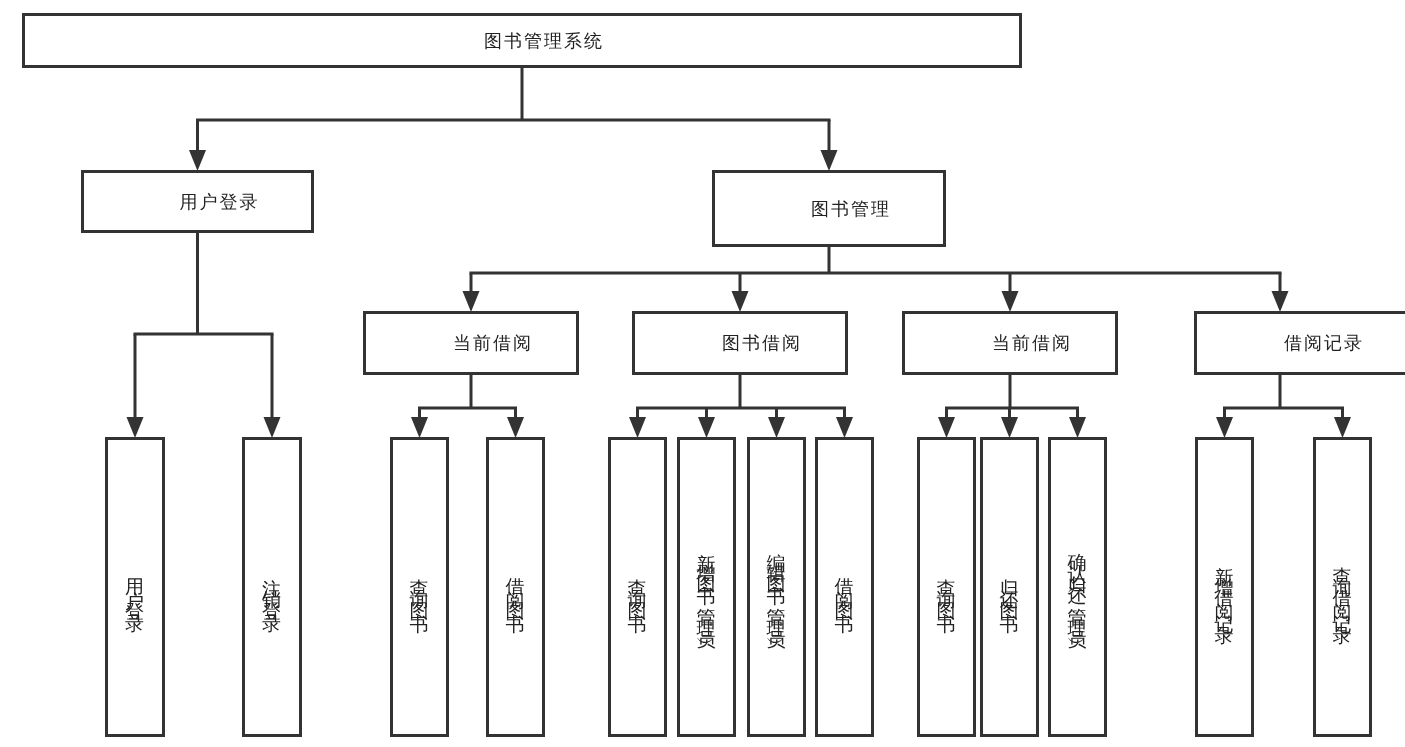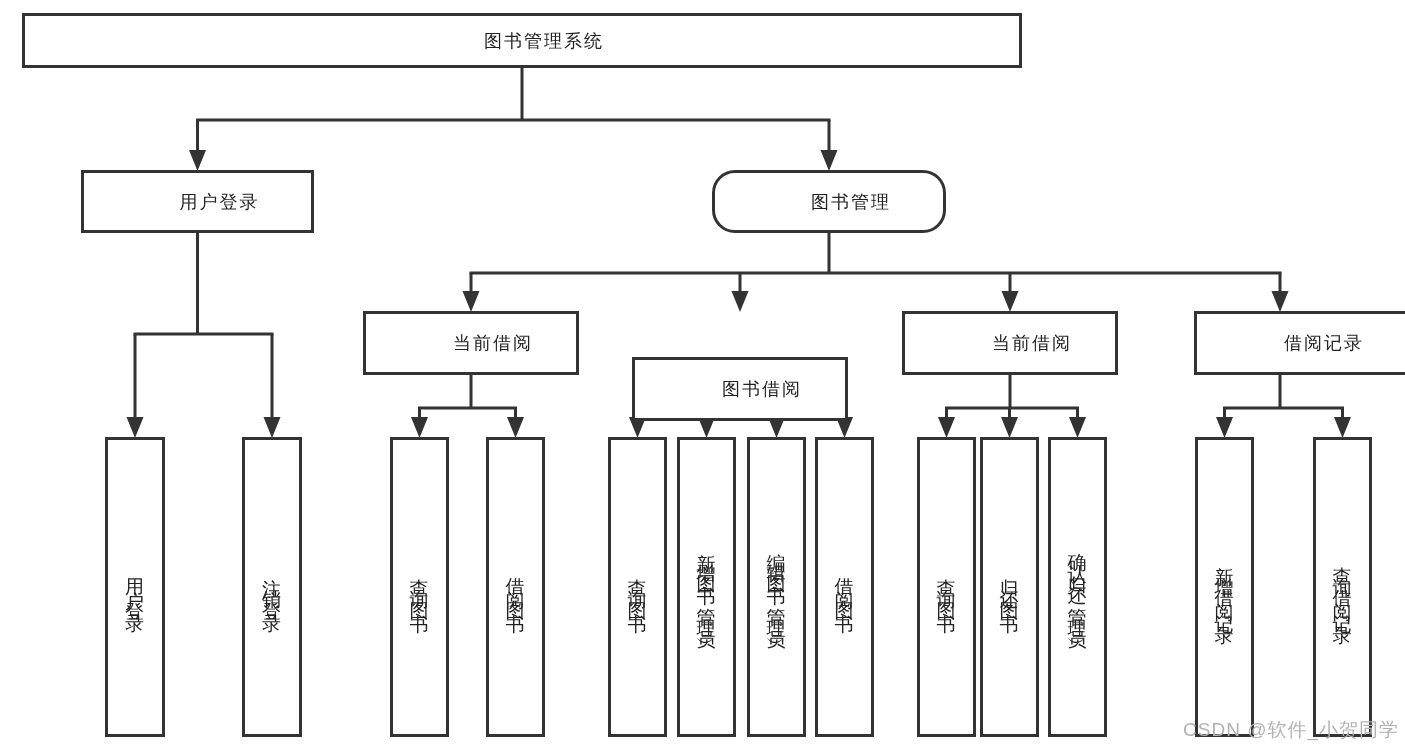--- a/index.html
+++ b/index.html
@@ -115,33 +115,32 @@
       <line x1="1280" y1="375" x2="1280" y2="408" stroke="#333333" stroke-width="3"></line>
       <line x1="1223" y1="408" x2="1344" y2="408" stroke="#333333" stroke-width="3"></line>
       <line x1="1224.5" y1="408" x2="1224.5" y2="424" stroke="#333333" stroke-width="3"></line>
       <polygon points="1216,417 1233,417 1224.5,438" fill="#333333"></polygon>
       <line x1="1342.5" y1="408" x2="1342.5" y2="424" stroke="#333333" stroke-width="3"></line>
       <polygon points="1334,417 1351,417 1342.5,438" fill="#333333"></polygon>
     </svg>
   <div id="nodes">
       <div class="node horizontal" style="left: 22px; top: 13px; width: 1000px; height: 55px;">图书管理系统</div>
       <div class="node horizontal" style="left: 81px; top: 170px; width: 233px; height: 63px;">用户登录</div>
-      <div class="node horizontal" style="left: 712px; top: 170px; width: 234px; height: 63px; border-radius: 23px;">图书管理</div>
+      <div class="node horizontal" style="left: 712px; top: 170px; width: 234px; height: 77px;">图书管理</div>
       <div class="node horizontal" style="left: 363px; top: 311px; width: 216px; height: 64px;">当前借阅</div>
-      <div class="node horizontal" style="left: 632px; top: 311px; width: 216px; height: 64px; margin-top: 46px;">图书借阅</div>
+      <div class="node horizontal" style="left: 632px; top: 311px; width: 216px; height: 64px;">图书借阅</div>
       <div class="node horizontal" style="left: 902px; top: 311px; width: 216px; height: 64px;">当前借阅</div>
       <div class="node horizontal" style="left: 1172px; top: 311px; width: 216px; height: 64px; margin-left: 22px;">借阅记录</div>
       <div class="node vertical" style="left: 105px; top: 437px; width: 60px; height: 300px;">用户登录</div>
       <div class="node vertical" style="left: 242px; top: 437px; width: 60px; height: 300px;">注销登录</div>
       <div class="node vertical" style="left: 390px; top: 437px; width: 59px; height: 300px;">查询图书</div>
       <div class="node vertical" style="left: 486px; top: 437px; width: 59px; height: 300px;">借阅图书</div>
       <div class="node vertical" style="left: 608px; top: 437px; width: 59px; height: 300px;">查询图书</div>
       <div class="node vertical tight" style="left: 677px; top: 437px; width: 59px; height: 300px;">新增图书（管理员）</div>
       <div class="node vertical tight" style="left: 747px; top: 437px; width: 59px; height: 300px;">编辑图书（管理员）</div>
       <div class="node vertical" style="left: 815px; top: 437px; width: 59px; height: 300px;">借阅图书</div>
       <div class="node vertical" style="left: 917px; top: 437px; width: 59px; height: 300px;">查询图书</div>
       <div class="node vertical" style="left: 980px; top: 437px; width: 59px; height: 300px;">归还图书</div>
       <div class="node vertical tight" style="left: 1048px; top: 437px; width: 59px; height: 300px;">确认归还（管理员）</div>
       <div class="node vertical" style="left: 1195px; top: 437px; width: 59px; height: 300px;">新增借阅记录</div>
       <div class="node vertical" style="left: 1313px; top: 437px; width: 59px; height: 300px;">查询借阅记录</div>
     </div>
-  <div class="watermark">CSDN @软件_小贺同学</div>
 </div>
 
 </body></html>

